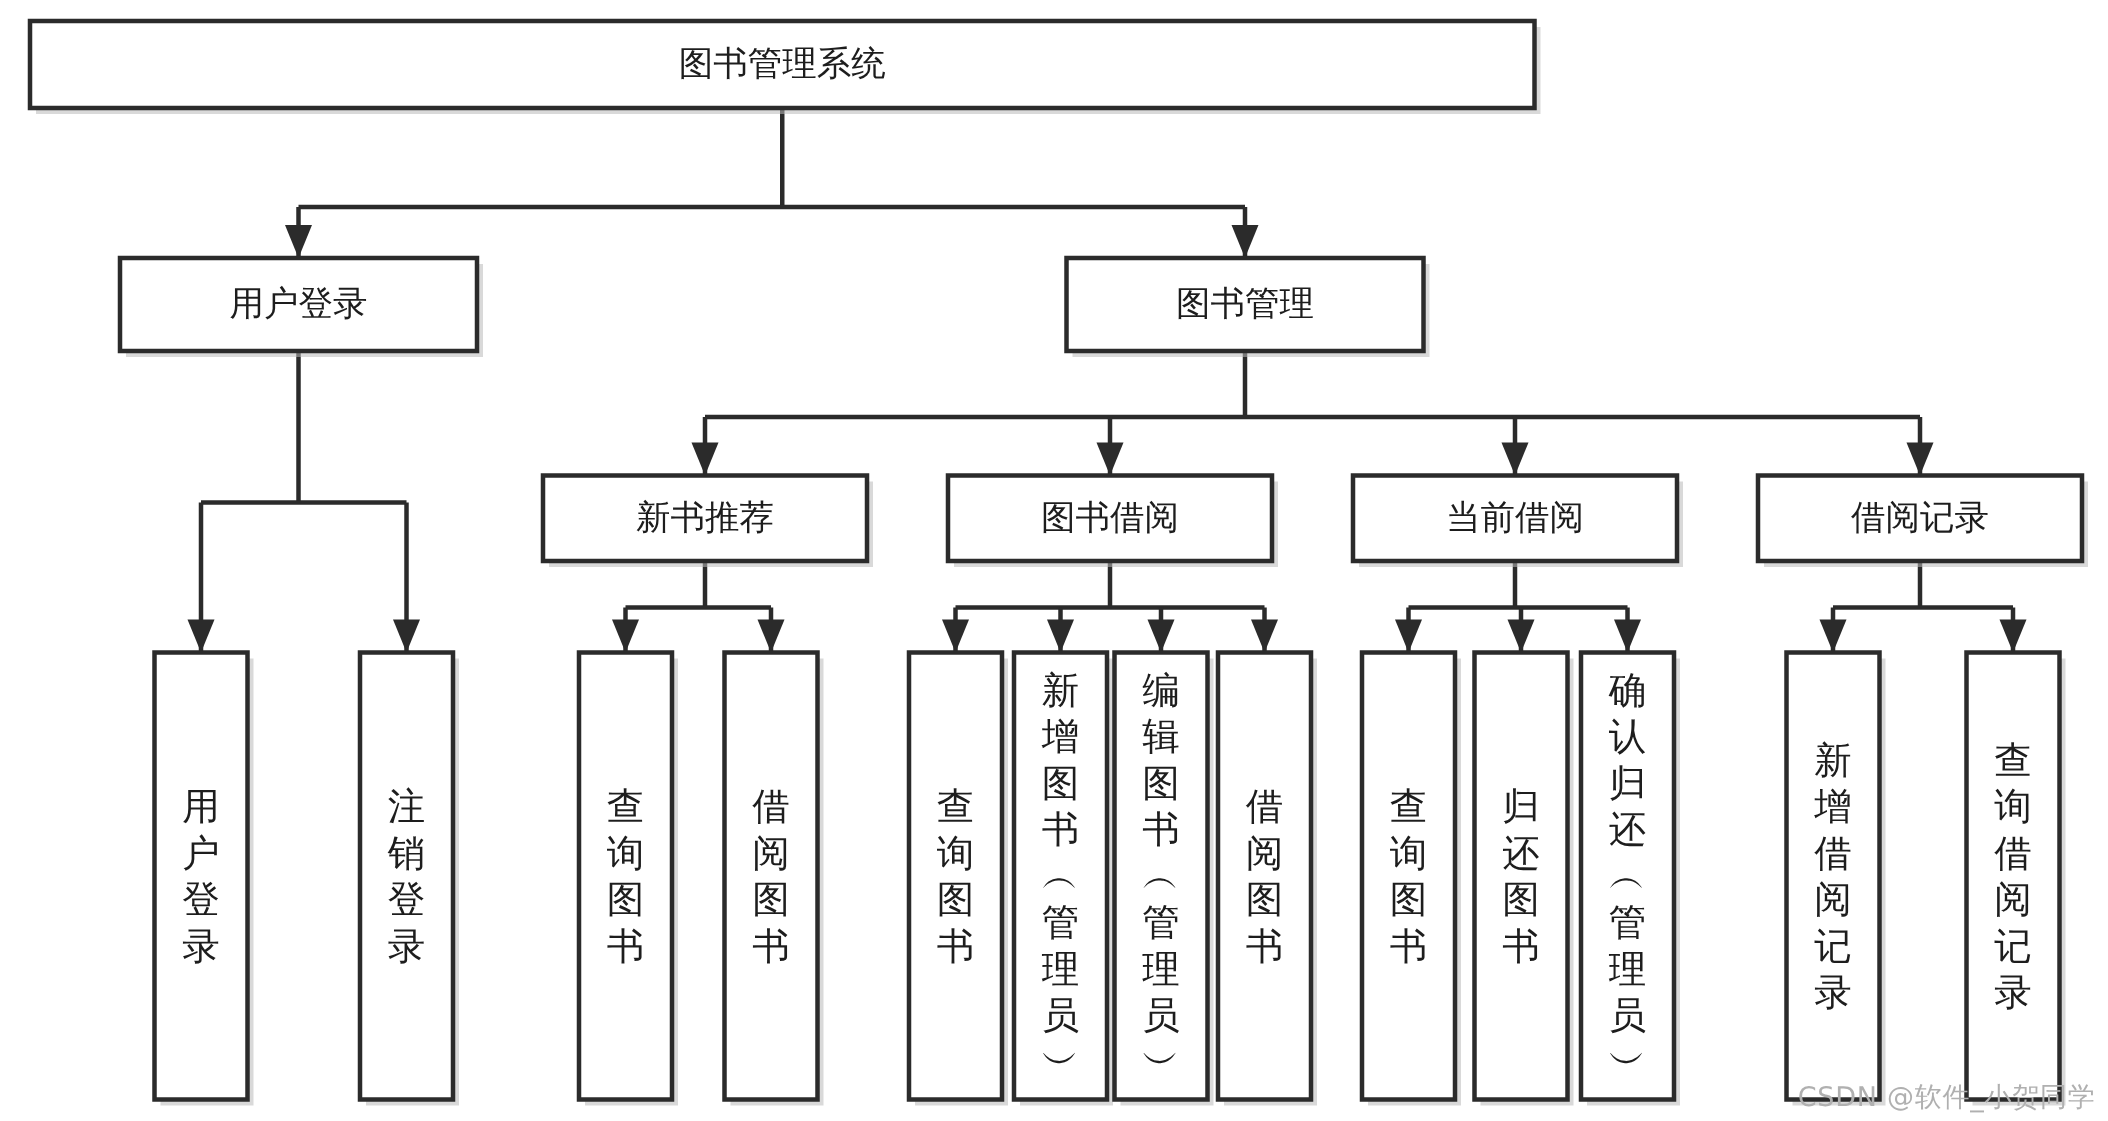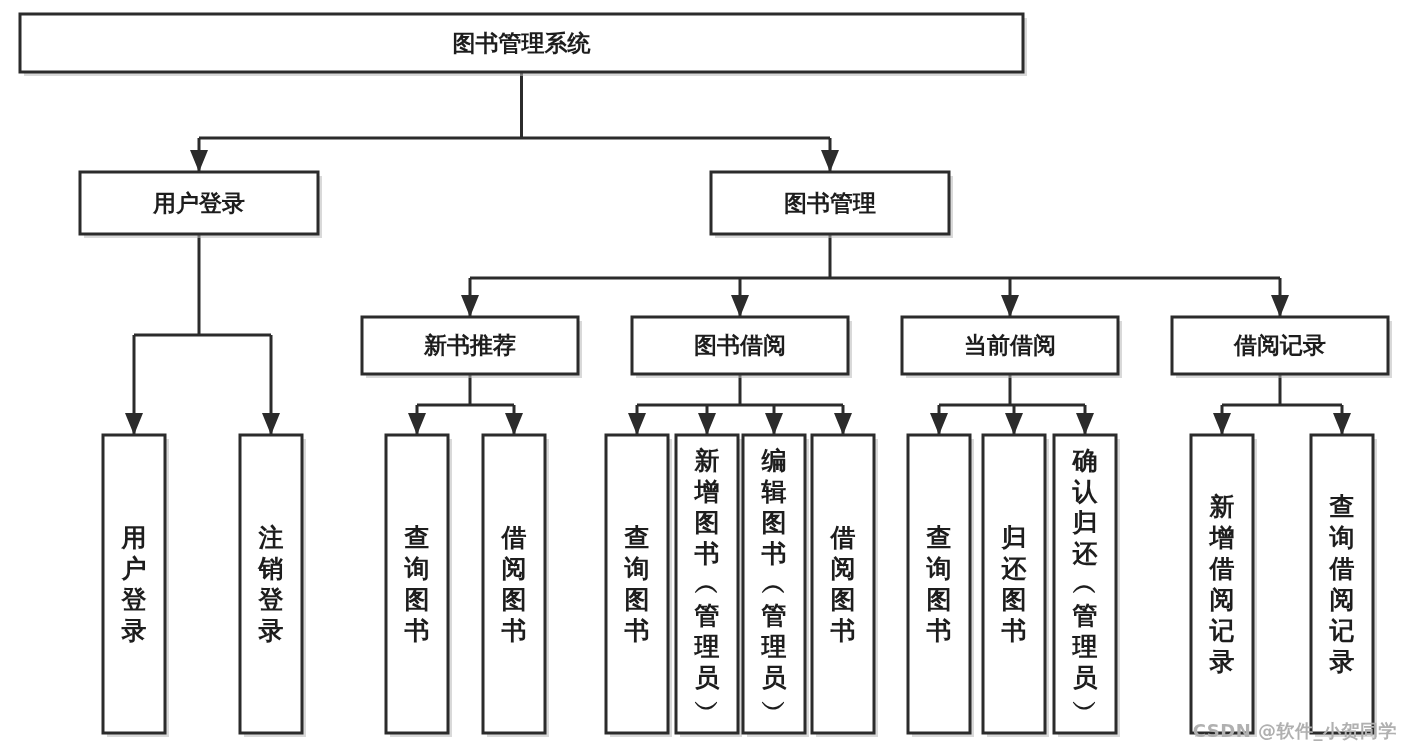--- a/index.html
+++ b/index.html
@@ -12,21 +12,20 @@
     width: 1405px;
     height: 747px;
     font-family: "DejaVu Sans", "Liberation Sans", sans-serif;
     overflow: hidden;
     position: relative;
   }
   #diagram-root {
     position: relative;
     width: 1405px;
     height: 747px;
-    font-weight: bold;
   }
   svg.diagram-canvas {
     position: absolute;
     left: 0;
     top: 0;
     width: 1405px;
     height: 747px;
     display: block;
   }
   .node-box {

